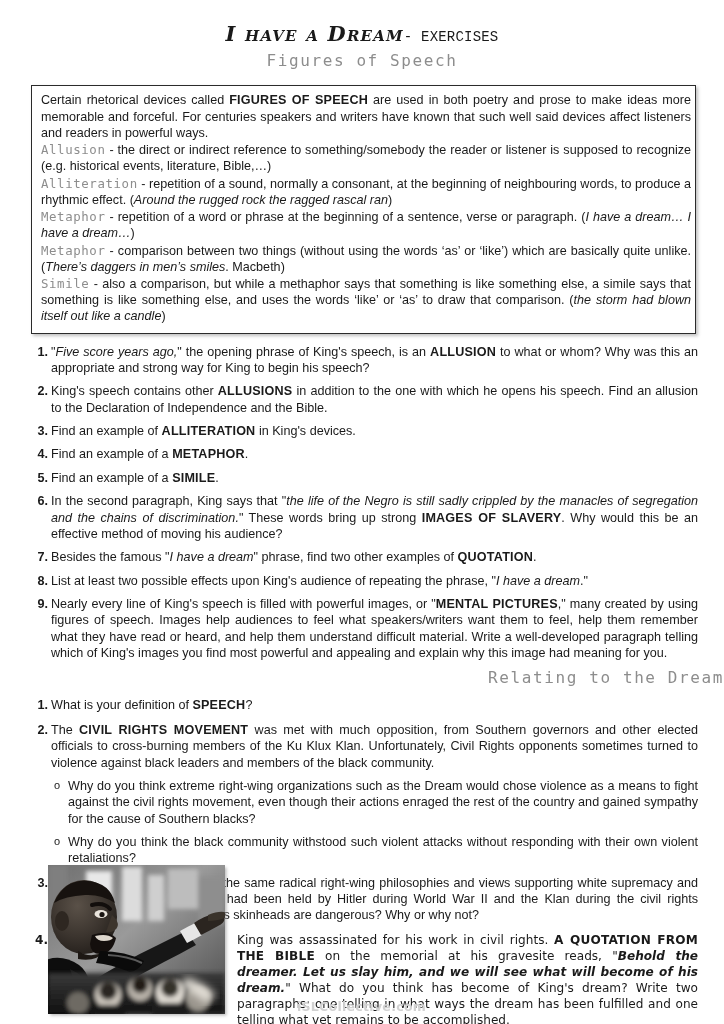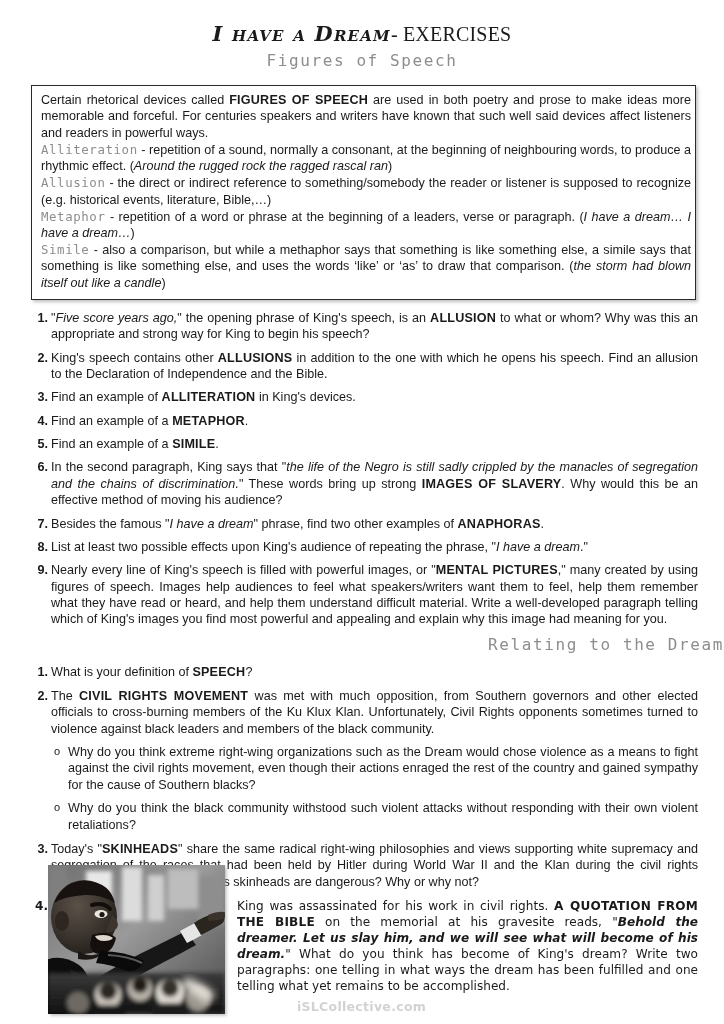--- a/index.html
+++ b/index.html
@@ -33,25 +33,25 @@
     white-space: nowrap;
   }
   .title-main .t-big {
     font-weight: bold;
     font-style: italic;
     font-variant: small-caps;
     letter-spacing: 1.2px;
     font-size: 21px;
   }
   .title-main .t-sub {
-    font-family: Liberation Serif, serif;
+    font-family: Liberation Mono, monospace;
     font-style: normal;
     font-weight: normal;
     font-variant: small-caps;
-    font-size: 20px;
+    font-size: 14px;
     letter-spacing: 0.2px;
   }
   .section-heading {
     text-align: center;
     font-family: "DejaVu Sans Mono", "Liberation Mono", monospace;
     font-size: 16px;
     color: #8d8d8d;
     letter-spacing: 1.6px;
     margin: 6px 0 10px 0;
     font-weight: normal;
@@ -179,38 +179,39 @@
 
   <div class="title-main">
     <span class="t-big">I have a Dream</span><span class="t-sub">- EXERCISES</span>
   </div>
 
   <div class="section-heading">Figures of Speech</div>
 
   <div class="def-box">
     <p><span>Certain rhetorical devices called </span><span class="sc">FIGURES OF SPEECH</span><span> are used in both poetry and prose to make ideas more memorable and forceful. For centuries speakers and writers have known that such well said devices affect listeners and readers in powerful ways.</span></p>
 
+    <p><span class="term">Allusion</span><span> - the direct or indirect reference to something/somebody the reader or listener is supposed to recognize (e.g. historical events, literature, Bible,…)</span></p>
+
     <p><span class="term">Alliteration</span><span> - repetition of a sound, normally a consonant, at the beginning of neighbouring words, to produce a rhythmic effect. (</span><span class="it">Around the rugged rock the ragged rascal ran</span><span>)</span></p>
 
-    <p><span class="term">Allusion</span><span> - the direct or indirect reference to something/somebody the reader or listener is supposed to recognize (e.g. historical events, literature, Bible,…)</span></p>
-
-    <p><span class="term">Metaphor</span><span> - repetition of a word or phrase at the beginning of a leaders, verse or paragraph. (</span><span class="it">I have a dream… I have a dream…</span><span>)</span></p>
-
+    <p><span class="term">Metaphor</span><span> - repetition of a word or phrase at the beginning of a sentence, verse or paragraph. (</span><span class="it">I have a dream… I have a dream…</span><span>)</span></p>
+
+    <p><span class="term">Metaphor</span><span> - comparison between two things (without using the words ‘as’ or ‘like’) which are basically quite unlike. (</span><span class="it">There’s daggers in men’s smiles</span><span>. Macbeth)</span></p>
 
     <p><span class="term">Simile</span><span> - also a comparison, but while a methaphor says that something </span><span class="u">is</span><span> like something else, a simile says that something </span><span class="u">is like</span><span> something else, and uses the words ‘like’ or ‘as’ to draw that comparison. (</span><span class="it">the storm had blown itself out like a candle</span><span>)</span></p>
   </div>
 
   <ol class="qlist" id="figures-list">
       <li class="tight"><span class="num">1.</span><span>"</span><span class="it">Five score years ago,</span><span>" the opening phrase of King's speech, is an </span><span class="sc">ALLUSION</span><span> to what or whom? Why was this an appropriate and strong way for King to begin his speech?</span></li>
       <li class="tight"><span class="num">2.</span><span>King's speech contains other </span><span class="sc">ALLUSIONS</span><span> in addition to the one with which he opens his speech. Find an allusion to the Declaration of Independence and the Bible.</span></li>
       <li class="tight"><span class="num">3.</span><span>Find an example of </span><span class="sc">ALLITERATION</span><span> in King's devices.</span></li>
       <li class="tight"><span class="num">4.</span><span>Find an example of a </span><span class="sc">METAPHOR</span><span>.</span></li>
       <li class="tight"><span class="num">5.</span><span>Find an example of a </span><span class="sc">SIMILE</span><span>.</span></li>
       <li class="tight"><span class="num">6.</span><span>In the second paragraph, King says that "</span><span class="it">the life of the Negro is still sadly crippled by the manacles of segregation and the chains of discrimination.</span><span>"  These words bring up strong </span><span class="sc">IMAGES OF SLAVERY</span><span>. Why would this be an effective method of moving his audience?</span></li>
-      <li class="tight"><span class="num">7.</span><span>Besides the famous "</span><span class="it">I have a dream</span><span>" phrase, find two other examples of </span><span class="sc">ANAPHORAS</span><span>.</span></li>
+      <li class="tight"><span class="num">7.</span><span>Besides the famous "</span><span class="it">I have a dream</span><span>" phrase, find two other examples of </span><span class="sc">QUOTATION</span><span>.</span></li>
       <li class="tight"><span class="num">8.</span><span>List at least two possible effects upon King's audience of repeating the phrase, "</span><span class="it">I have a dream</span><span>."</span></li>
       <li class="tight"><span class="num">9.</span><span>Nearly every line of King's speech is filled with powerful images, or "</span><span class="sc">MENTAL PICTURES</span><span>," many created by using figures of speech. Images help audiences to feel what speakers/writers want them to feel, help them remember what they have read or heard, and help them understand difficult material. Write a well-developed paragraph telling which of King's images you find most powerful and appealing and explain why this image had meaning for you.</span></li>
     </ol>
 
   <div class="section-heading second">Relating to the Dream</div>
 
   <ol class="qlist" id="relating-list">
       <li><span class="num">1.</span><span>What is your definition of </span><span class="sc">SPEECH</span><span>?</span></li>
       <li><span class="num">2.</span><span>The </span><span class="sc">CIVIL RIGHTS MOVEMENT</span><span> was met with much opposition, from Southern governors and other elected officials to cross-burning members of the Ku Klux Klan. Unfortunately, Civil Rights opponents sometimes turned to violence against black leaders and members of the black community.</span><ul class="sublist">
           <li><span class="omark">o</span><span>Why do you think extreme right-wing organizations such as the Dream would chose violence as a means to fight against the civil rights movement, even though their actions enraged the rest of the country and gained sympathy for the cause of Southern blacks?</span></li>

